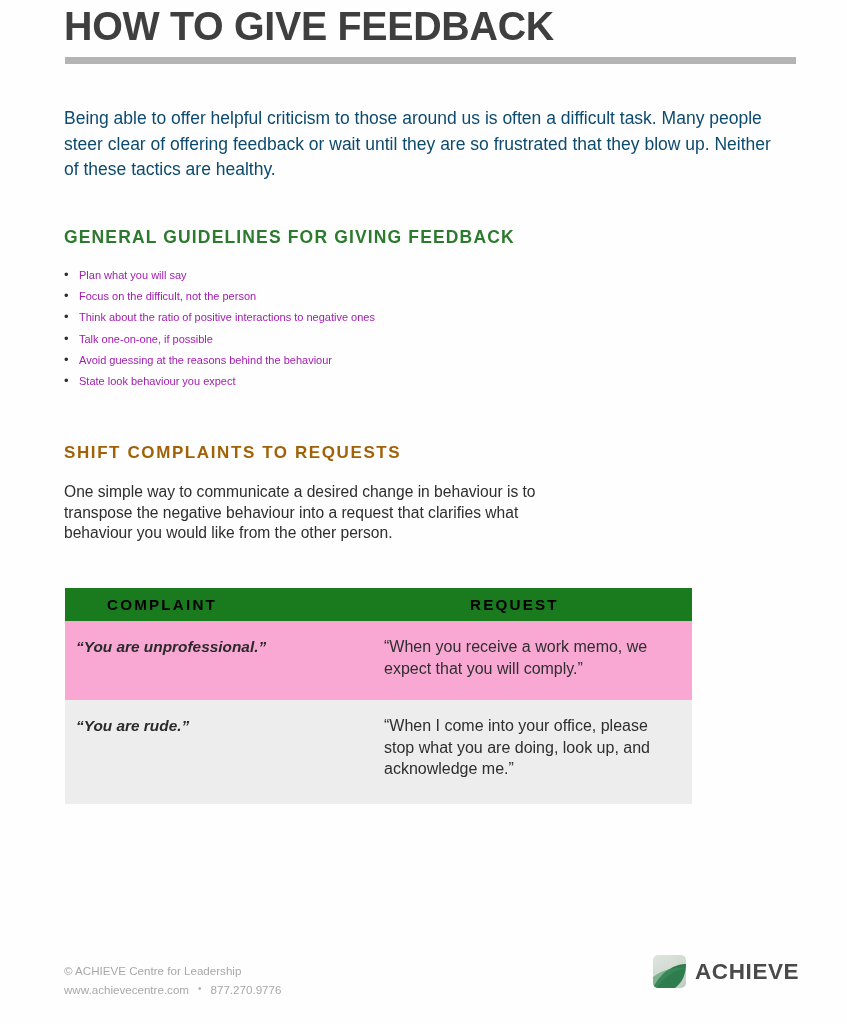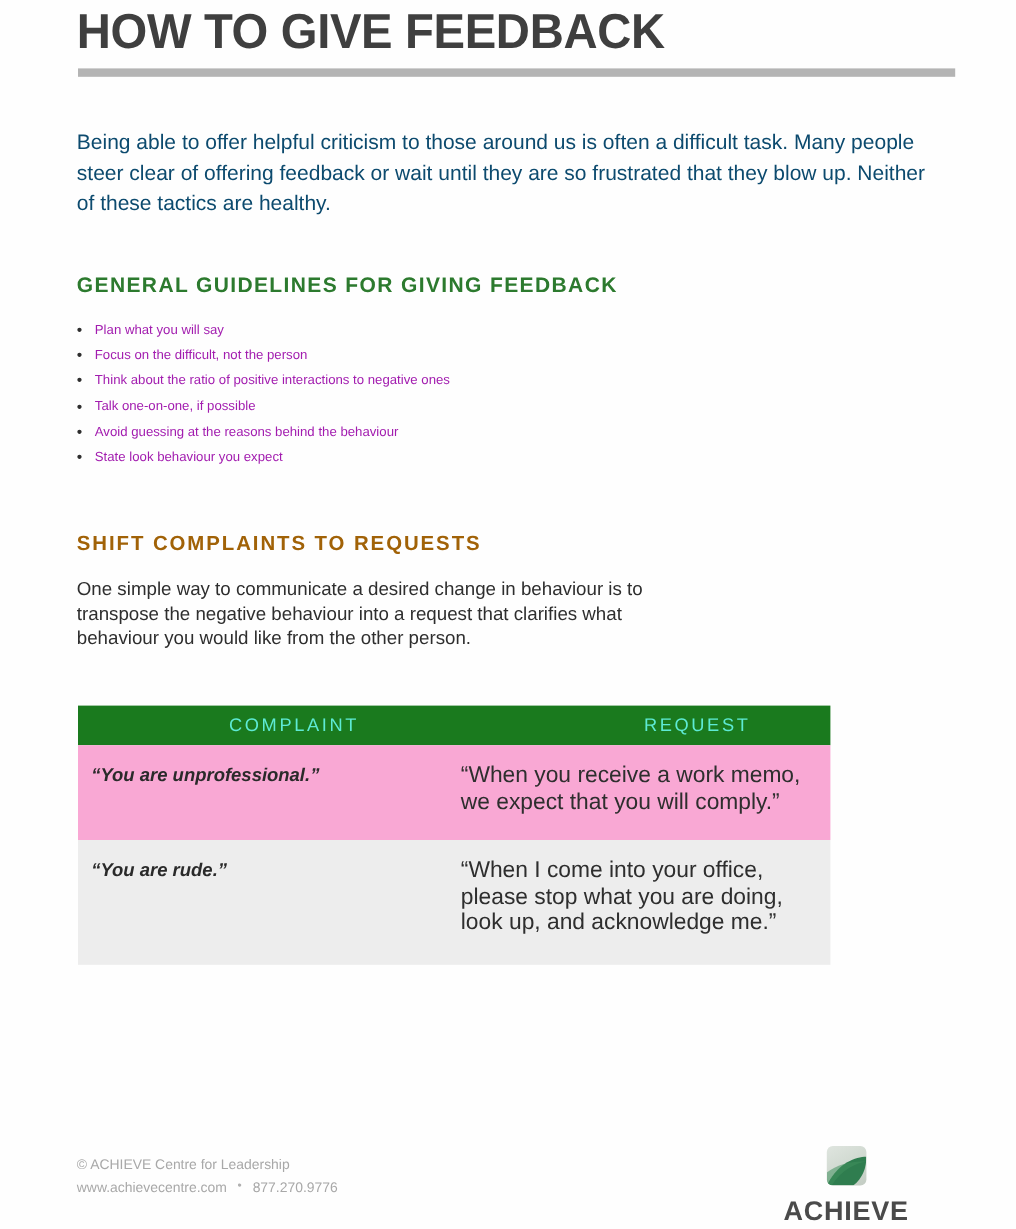--- a/index.html
+++ b/index.html
@@ -126,24 +126,23 @@
     width: 627px;
   }
   .t-header {
     display: flex;
     background: #1a7a1e;
     height: 33px;
     align-items: center;
   }
   .t-header .th {
     font-size: 15.2px;
-    font-weight: normal;
+    font-weight: bold;
     letter-spacing: 2.2px;
-    color: #5eead4;
-    text-align: center;
+    color: #000000;
   }
   .th-complaint { width: 318px; padding-left: 42px; box-sizing: border-box; }
   .th-request   { width: 309px; padding-left: 87px; box-sizing: border-box; }
 
   .t-row {
     display: flex;
     align-items: flex-start;
   }
   .t-row.odd  { background: #f9a8d4; }
   .t-row.even { background: #ededed; }
@@ -155,21 +154,21 @@
     font-size: 15.4px;
     font-weight: bold;
     font-style: italic;
     color: #2a2a2a;
     line-height: 20px;
   }
   .cell-request {
     width: 309px;
     box-sizing: border-box;
     padding: 15px 14px 16px 1px;
-    font-size: 19px;
+    font-size: 16px;
     color: #2e2e2e;
     line-height: 21.5px;
   }
   .t-row.odd  .cell-request { padding-bottom: 21px; }
   .t-row.even .cell-request { padding-bottom: 24px; }
 
   
   .footer-text {
     position: absolute;
     left: 64px;
@@ -187,21 +186,20 @@
     color: #b0b0b0;
   }
 
   .logo {
     position: absolute;
     left: 653px;
     top: 955px;
     display: flex;
     align-items: center;
     gap: 9px;
-    flex-direction: column;
   }
   .logo-mark {
     width: 33px;
     height: 33px;
     border-radius: 5px;
     background: linear-gradient(150deg, #dfe5df 0%, #cfd8cf 55%, #c3ccc3 100%);
     position: relative;
     overflow: hidden;
     flex: none;
   }

